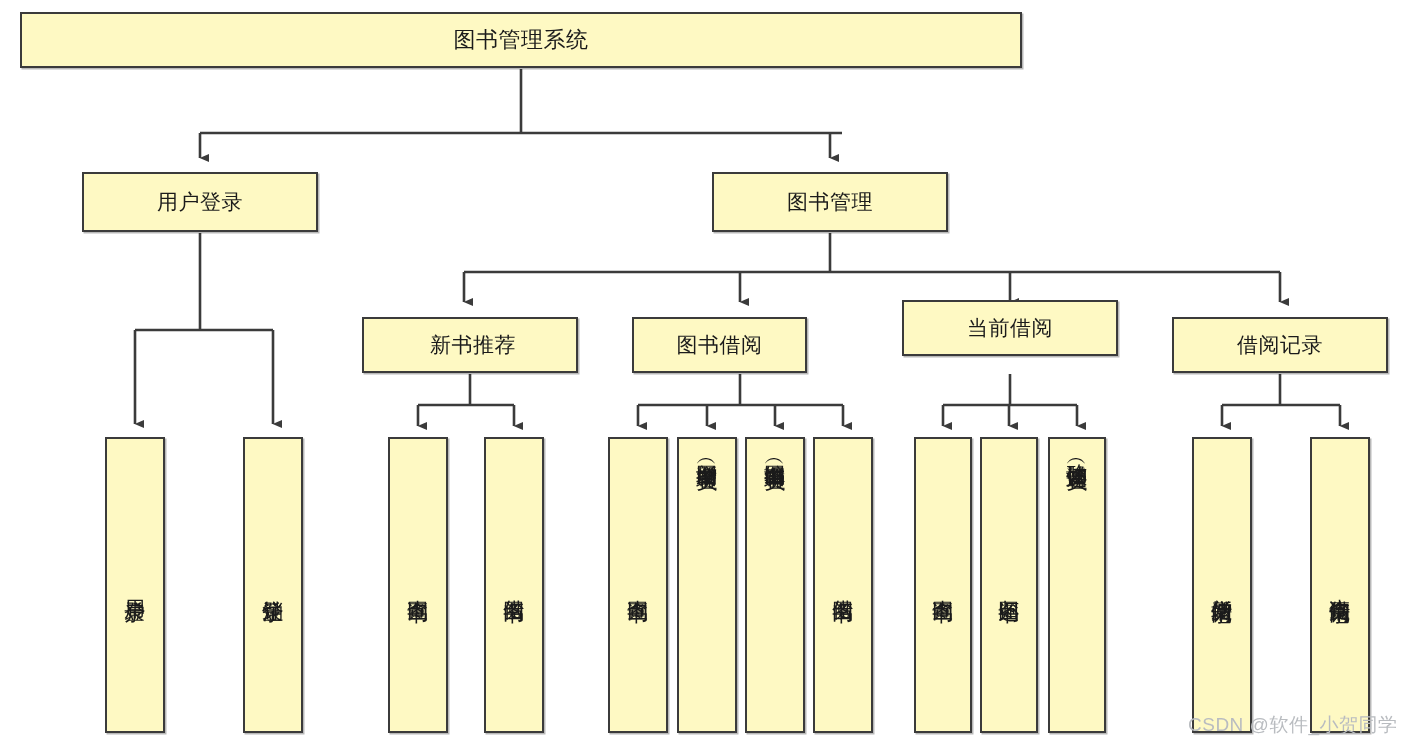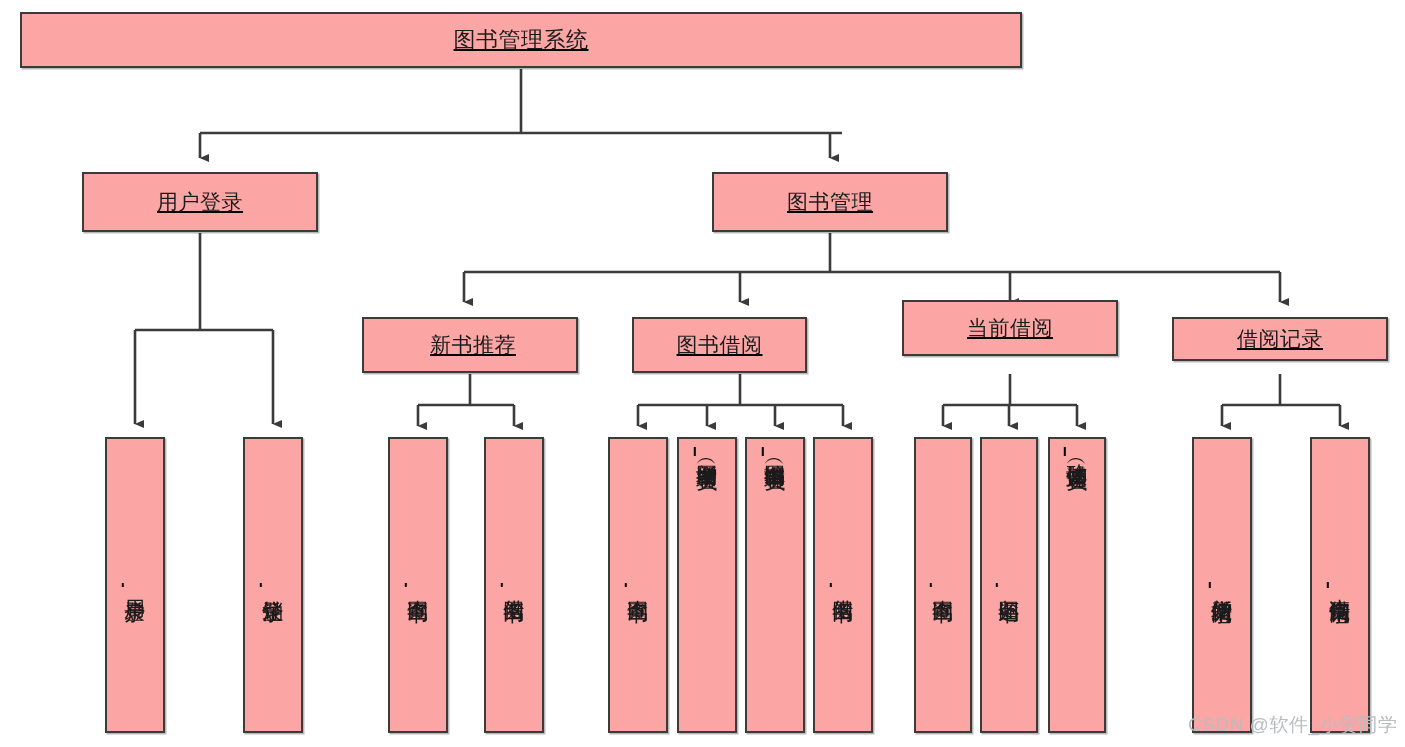--- a/index.html
+++ b/index.html
@@ -18,26 +18,25 @@
     position: absolute;
     top: 0;
     left: 0;
     width: 1405px;
     height: 747px;
   }
   .node-box {
     position: absolute;
     box-sizing: border-box;
     border: 2.5px solid #3b3b3b;
-    background: #fca5a5;
+    background: #fef9c3;
     display: flex;
     align-items: center;
     justify-content: center;
     box-shadow: 1.5px 1.5px 0 rgba(0,0,0,0.28);
-    text-decoration: underline;
   }
   .node-label-h {
     font-size: 21px;
     color: #1b1b1b;
     letter-spacing: 0.5px;
     line-height: 1.1;
     white-space: nowrap;
     text-align: center;
   }
   .node-box.root .node-label-h { font-size: 22px; }
@@ -150,21 +149,21 @@
   </div>
 
   <div class="node-box" style="left:632px; top:317px; width:175px; height:56px;">
     <span class="node-label-h">图书借阅</span>
   </div>
 
   <div class="node-box" style="left:902px; top:300px; width:216px; height:56px;">
     <span class="node-label-h">当前借阅</span>
   </div>
 
-  <div class="node-box" style="left:1172px; top:317px; width:216px; height:44px;">
+  <div class="node-box" style="left:1172px; top:317px; width:216px; height:56px;">
     <span class="node-label-h">借阅记录</span>
   </div>
 
   <div class="node-box leaf centered" style="left:105px; top:437px; width:60px; height:296px;">
     <span class="node-label-v">用户登录</span>
   </div>
 
   <div class="node-box leaf centered" style="left:243px; top:437px; width:60px; height:296px;">
     <span class="node-label-v">注销登录</span>
   </div>

